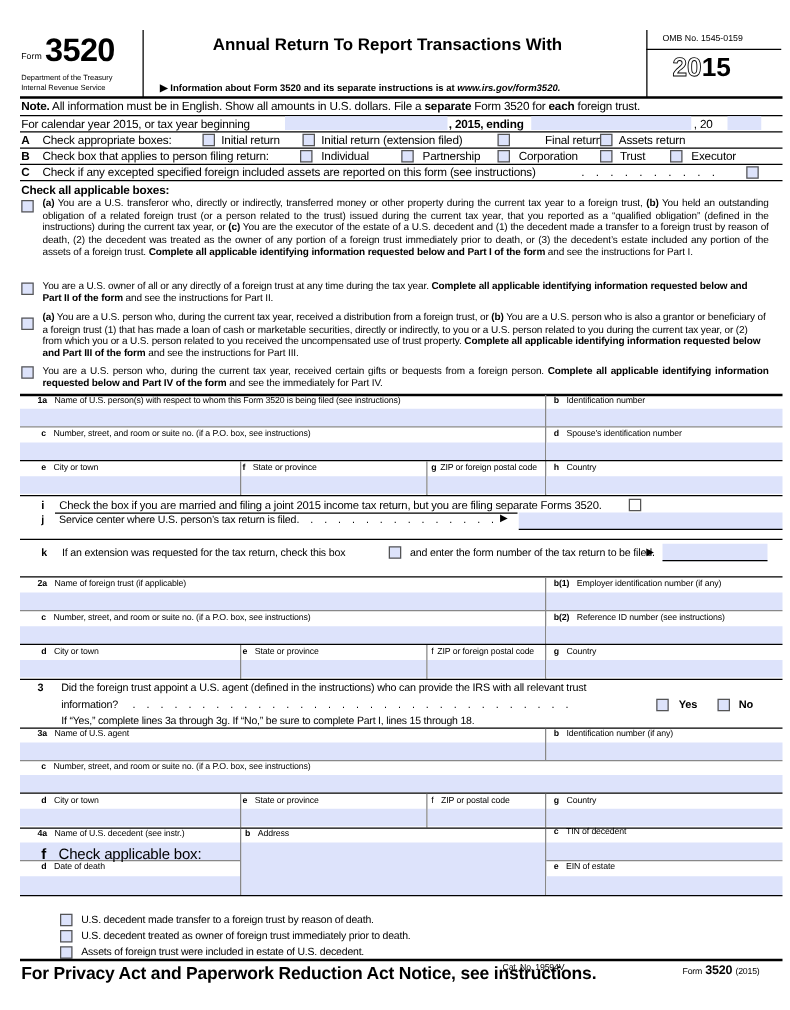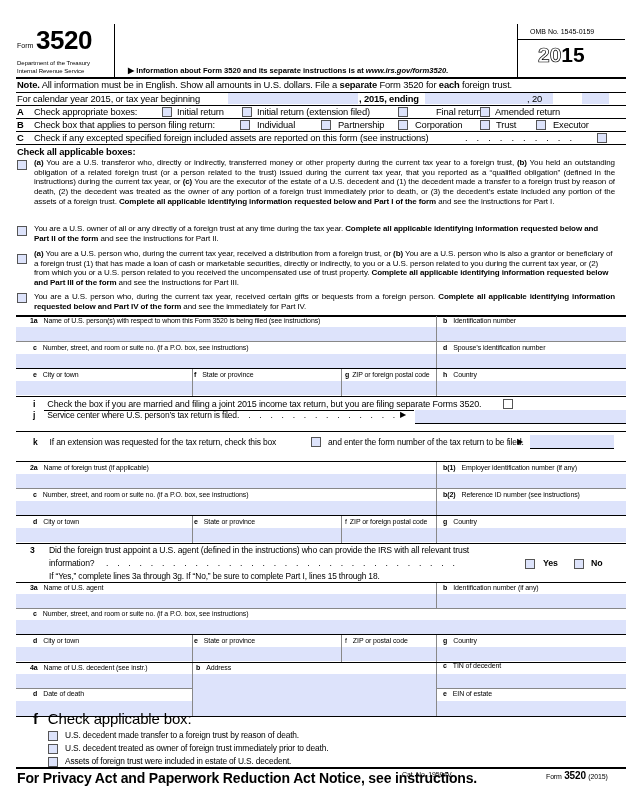--- a/index.html
+++ b/index.html
@@ -26,20 +26,21 @@
 
 <div>
   <div class="abs" style="left:17px;top:42px;font-size:7px;">Form</div>
   <div class="abs" style="left:36px;top:25px;font-size:26px;font-weight:bold;letter-spacing:-0.5px;">3520</div>
   <div class="abs" style="left:17px;top:60px;font-size:6px;line-height:7.5px;">
     <div>Department of the Treasury</div>
     <div>Internal Revenue Service</div>
   </div>
   <div class="vline" style="left:114px;top:24px;height:54px;"></div>
   <div class="abs" style="left:114px;width:392px;top:28px;text-align:center;font-size:13.5px;font-weight:bold;line-height:16px;">
+    <div>Annual Return To Report Transactions With</div>
   </div>
   <div class="abs" style="left:128px;top:66px;font-size:7.6px;font-weight:bold;white-space:nowrap;">
     <span class="arrow">▶</span>
     <span>Information about Form 3520 and its separate instructions is at </span><i>www.irs.gov/form3520.</i>
   </div>
   <div class="vline" style="left:517px;top:24px;height:54px;"></div>
   <div class="abs" style="left:530px;top:28px;font-size:7px;">OMB No. 1545-0159</div>
   <div class="hline" style="left:517px;width:108px;top:39px;"></div>
   <div class="abs" style="left:538px;top:43px;font-size:21px;font-weight:bold;">
     <span style="color:#fff;-webkit-text-stroke:0.7px #000;">20</span><span>15</span>
@@ -49,34 +50,34 @@
 
 <div class="txt9" style="left:17px;top:79px;">
   <b>Note.</b><span> All information must be in English. Show all amounts in U.S. dollars. File a </span><b>separate</b><span> Form 3520 for </span><b>each</b><span> foreign trust.</span>
 </div>
 <div class="hline" style="left:16px;width:610px;top:92px;"></div>
 
 <div class="txt9" style="left:17px;top:93px;">For calendar year 2015, or tax year beginning</div>
 <div class="abs fill" style="left:228px;top:93px;width:130px;height:11px;"></div>
 <div class="txt9" style="left:359px;top:93px;font-weight:bold;">, 2015, ending</div>
 <div class="abs fill" style="left:425px;top:93px;width:128px;height:11px;"></div>
-<div class="txt9" style="left:527px;top:93px;">, 20</div>
+<div class="txt9" style="left:555px;top:93px;">, 20</div>
 <div class="abs fill" style="left:582px;top:93px;width:27px;height:11px;"></div>
 <div class="hline" style="left:16px;width:610px;top:105px;"></div>
 
 <div class="txt9" style="left:17px;top:106px;"><b>A</b></div>
 <div class="txt9" style="left:34px;top:106px;">Check appropriate boxes:</div>
 <div class="cb" style="left:162px;top:107px;"></div>
 <div class="txt9" style="left:177px;top:106px;">Initial return</div>
 <div class="cb" style="left:242px;top:107px;"></div>
 <div class="txt9" style="left:257px;top:106px;">Initial return (extension filed)</div>
 <div class="cb" style="left:398px;top:107px;"></div>
 <div class="txt9" style="left:415px;top:106px;margin-left:21px;">Final return</div>
 <div class="cb" style="left:480px;top:107px;"></div>
-<div class="txt9" style="left:495px;top:106px;">Amended return</div>
+<div class="txt9" style="left:495px;top:106px;">Assets return</div>
 <div class="hline" style="left:16px;width:610px;top:118px;"></div>
 
 <div class="txt9" style="left:17px;top:119px;"><b>B</b></div>
 <div class="txt9" style="left:34px;top:119px;">Check box that applies to person filing return:</div>
 <div class="cb" style="left:240px;top:120px;"></div>
 <div class="txt9" style="left:257px;top:119px;">Individual</div>
 <div class="cb" style="left:321px;top:120px;"></div>
 <div class="txt9" style="left:338px;top:119px;">Partnership</div>
 <div class="cb" style="left:398px;top:120px;"></div>
 <div class="txt9" style="left:415px;top:119px;">Corporation</div>
@@ -218,21 +219,21 @@
 <div class="hgray" style="left:437px;width:189px;top:688px;"></div>
 <div class="vgray" style="left:192px;top:663px;height:53px;"></div>
 <div class="vgray" style="left:436px;top:663px;height:53px;"></div>
 
 <div class="lbl" style="left:33px;top:690px;"><b>d</b><span>Date of death</span></div>
 <div class="lbl" style="left:443px;top:690px;"><b>e</b><span>EIN of estate</span></div>
 <div class="abs fill" style="left:16px;top:701px;width:176px;height:15px;"></div>
 <div class="abs fill" style="left:437px;top:701px;width:189px;height:15px;"></div>
 <div class="hline" style="left:16px;width:610px;top:716px;"></div>
 
-<div class="txt9" style="left:33px;top:710px;font-size:15px;"><b style="margin-right:10px">f</b><span>Check applicable box:</span></div>
+<div class="txt9" style="left:33px;top:676px;font-size:12px;"><b style="margin-right:10px">f</b><span>Check applicable box:</span></div>
 <div class="cb" style="left:48px;top:731px;"></div>
 <div class="txt9" style="left:65px;top:730px;font-size:8.4px;">U.S. decedent made transfer to a foreign trust by reason of death.</div>
 <div class="cb" style="left:48px;top:744px;"></div>
 <div class="txt9" style="left:65px;top:743px;font-size:8.4px;">U.S. decedent treated as owner of foreign trust immediately prior to death.</div>
 <div class="cb" style="left:48px;top:757px;"></div>
 <div class="txt9" style="left:65px;top:756px;font-size:8.4px;">Assets of foreign trust were included in estate of U.S. decedent.</div>
 
 <div class="hline2" style="left:16px;width:610px;top:767px;"></div>
 <div class="txt9" style="left:17px;top:770px;font-size:14px;font-weight:bold;">For Privacy Act and Paperwork Reduction Act Notice, see instructions.</div>
 <div class="txt9" style="left:402px;top:771px;font-size:7px;">Cat. No. 19594V</div>

